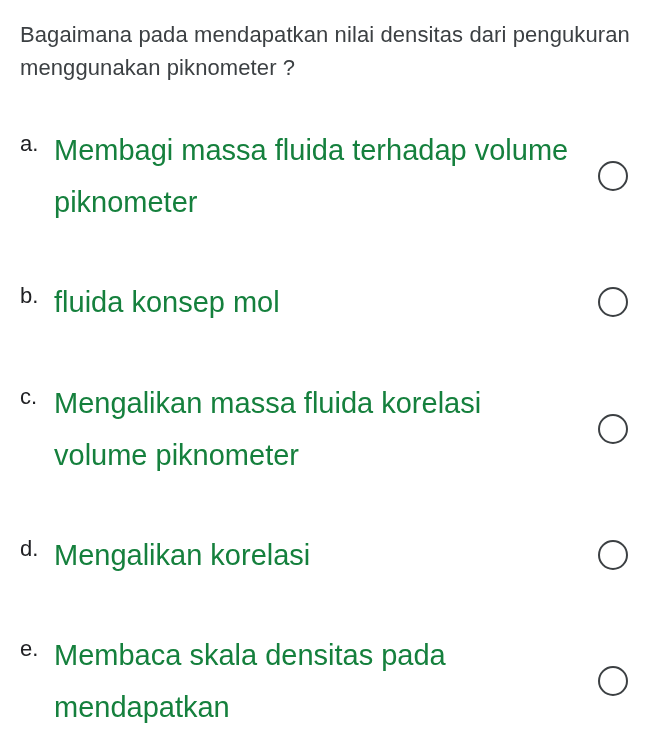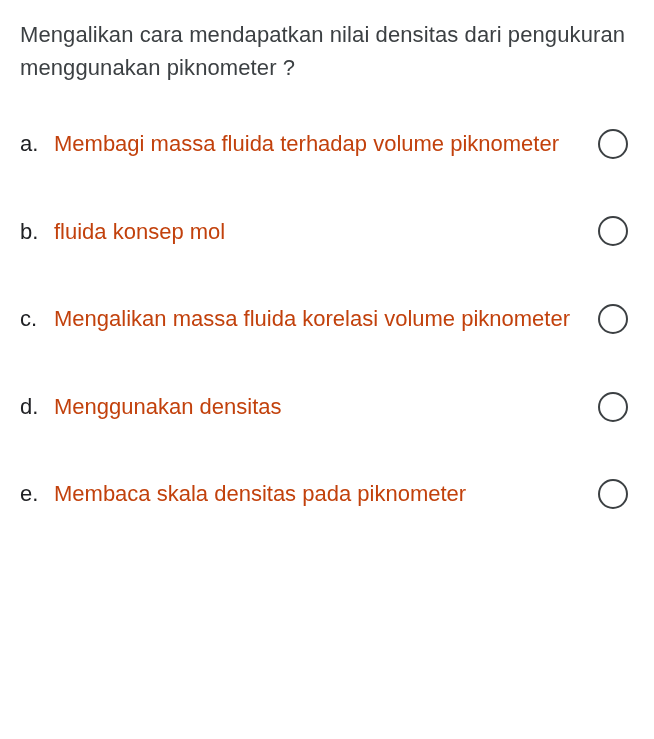--- a/index.html
+++ b/index.html
@@ -34,40 +34,40 @@
     flex: 1;
     padding-right: 20px;
   }
   .letter {
     font-size: 22px;
     color: #202124;
     min-width: 34px;
     line-height: 1.8;
   }
   .text {
-    font-size: 22px;
-    color: #c2410c;
+    font-size: 29px;
+    color: #15803d;
     line-height: 1.8;
     flex: 1;
   }
   .radio {
     width: 30px;
     height: 30px;
     border: 2.5px solid #3c4043;
     border-radius: 50%;
     flex-shrink: 0;
     background: #fff;
     cursor: pointer;
     margin-right: 6px;
   }
 </style>
 </head>
 <body>
 
-<div class="question">Mengalikan cara mendapatkan nilai densitas dari pengukuran menggunakan piknometer ?</div>
+<div class="question">Bagaimana pada mendapatkan nilai densitas dari pengukuran menggunakan piknometer ?</div>
 
 <ul class="options">
   <li class="option">
     <div class="option-left">
       <span class="letter">a.</span>
       <span class="text">Membagi massa fluida terhadap volume piknometer</span>
     </div>
     <span class="radio"></span>
   </li>
   <li class="option">
@@ -80,24 +80,24 @@
   <li class="option">
     <div class="option-left">
       <span class="letter">c.</span>
       <span class="text">Mengalikan massa fluida korelasi volume piknometer</span>
     </div>
     <span class="radio"></span>
   </li>
   <li class="option">
     <div class="option-left">
       <span class="letter">d.</span>
-      <span class="text">Menggunakan densitas</span>
+      <span class="text">Mengalikan korelasi</span>
     </div>
     <span class="radio"></span>
   </li>
   <li class="option">
     <div class="option-left">
       <span class="letter">e.</span>
-      <span class="text">Membaca skala densitas pada piknometer</span>
+      <span class="text">Membaca skala densitas pada mendapatkan</span>
     </div>
     <span class="radio"></span>
   </li>
 </ul>
 
 </body></html>

